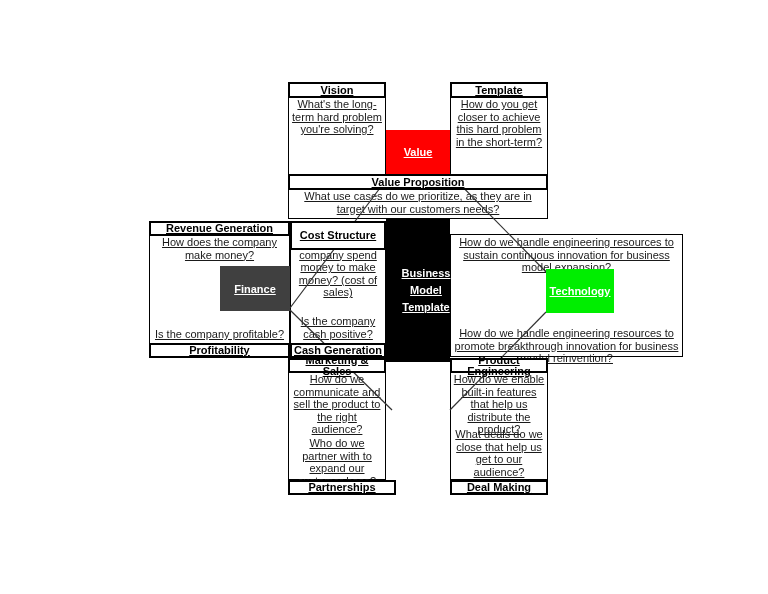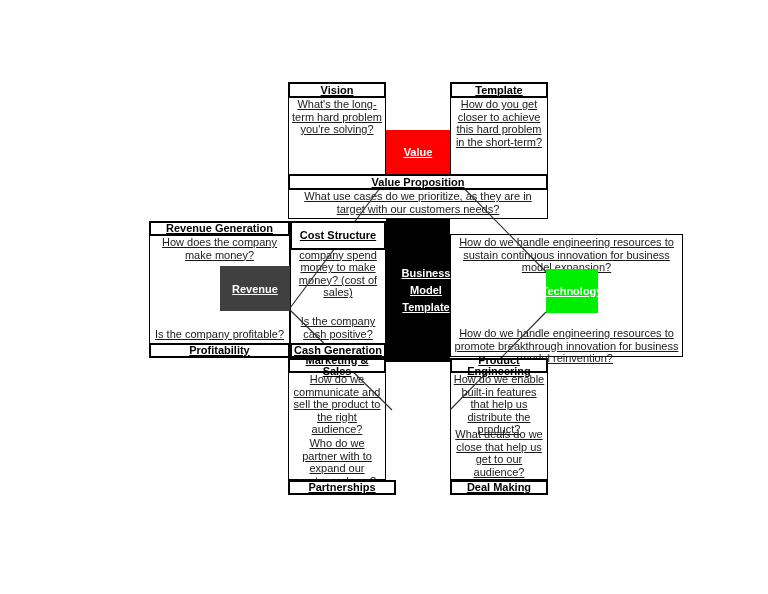--- a/index.html
+++ b/index.html
@@ -205,21 +205,21 @@
     <span>Business</span>
     <span>Model</span>
     <span>Template</span>
   </div>
 
   <div class="abs assetbox" style="left:386px; top:130px; width:64px; height:44px; background:#FF0000;">
     <span>Value</span>
   </div>
 
   <div class="abs assetbox" style="left:220px; top:266px; width:70px; height:45px; background:#404040;">
-    <span>Revenue</span>
-  </div>
-
-  <div class="abs assetbox" style="left:546px; top:269px; width:52px; height:44px; background:#00EE00;">
+    <span>Finance</span>
+  </div>
+
+  <div class="abs assetbox" style="left:546px; top:269px; width:68px; height:44px; background:#00EE00;">
     <span>Technology</span>
   </div>
 
 
 </div>
 
 </body></html>

